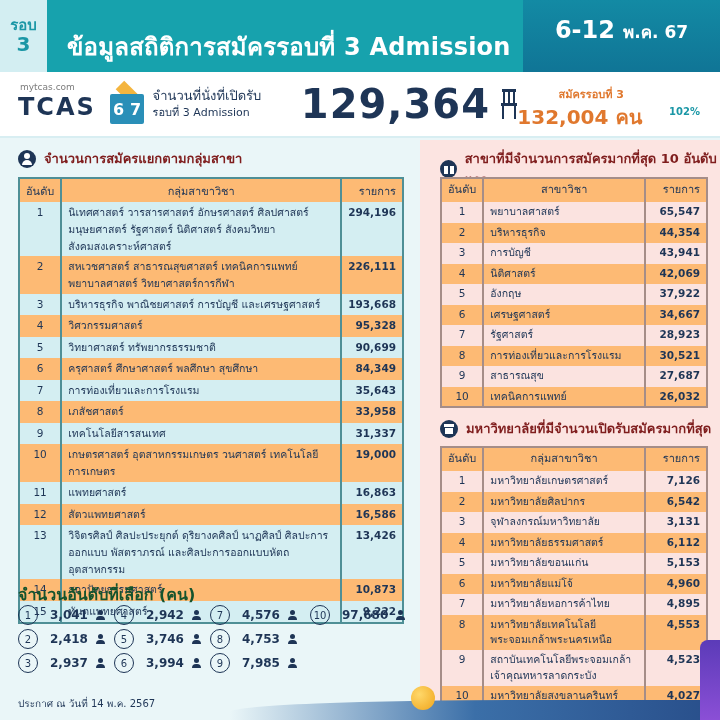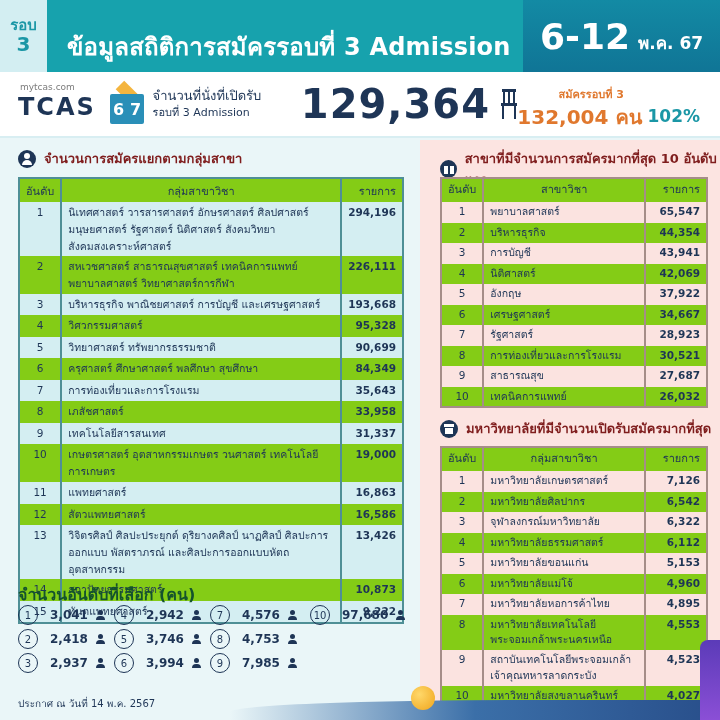--- a/index.html
+++ b/index.html
@@ -6,49 +6,49 @@
   html, body { width: 720px; height: 720px; overflow: hidden; }
   body { font-family: "DejaVu Sans", sans-serif; background: #eaf6f8; position: relative; color: #1f3a5f; }
 
   
   .hdr { position: absolute; left: 0; top: 0; width: 720px; height: 92px; display: flex; }
   .round-box { width: 47px; height: 72px; background: #d3eef2; color: #1b97a6; display: flex; flex-direction: column; align-items: center; justify-content: center; font-weight: bold; line-height: 1.1; }
   .round-box .r1 { font-size: 15px; }
   .round-box .r2 { font-size: 20px; }
   .title-box { flex: 1; background: #17a2ad; color: #fff; display: flex; align-items: center; padding-left: 20px; font-size: 24px; font-weight: bold; letter-spacing: 0.2px; }
   .date-box { width: 197px; background: linear-gradient(180deg, #138aa4 0%, #0f6f92 100%); color: #fff; display: flex; align-items: baseline; justify-content: center; padding-top: 16px; }
-  .date-box .big { font-size: 36px; font-weight: bold; }
+  .date-box .big { font-size: 24px; font-weight: bold; }
   .date-box .small { font-size: 17px; font-weight: bold; margin-left: 8px; }
 
   
   .band { position: absolute; left: 0; top: 72px; width: 720px; height: 66px; background: #ffffff; border-bottom: 2px solid #d8eef2; display: flex; align-items: center; }
   .logo { position: relative; width: 140px; height: 66px; margin-left: 16px; }
   .logo .site { position: absolute; left: 4px; top: 11px; font-size: 9px; color: #7c7c7c; }
   .logo .tcas { position: absolute; left: 2px; top: 22px; font-size: 24px; font-weight: bold; color: #1e3556; letter-spacing: 2px; }
   .logo .book { position: absolute; left: 94px; top: 13px; width: 34px; height: 40px; }
   .logo .book .top { position: absolute; left: 7px; top: 0; width: 20px; height: 12px; background: #f4b53f; transform: rotate(45deg); transform-origin: center; top: 2px; }
   .logo .book .face { position: absolute; left: 0; top: 10px; width: 34px; height: 30px; background: #2a8fb8; border-radius: 2px; color: #fff; font-size: 16px; font-weight: bold; display: flex; align-items: center; justify-content: space-around; }
   .seats-lbl { margin-left: 2px; width: 150px; font-size: 13px; font-weight: normal; color: #1e3556; line-height: 1.45; }
   .seats-lbl .l2 { font-size: 11px; }
   .seats-num { font-size: 40px; font-weight: bold; color: #1e3556; margin-left: 4px; letter-spacing: 1px; }
   .chair { margin-left: 10px; width: 18px; height: 30px; position: relative; }
   .chair span { position: absolute; background: #1e3556; }
   .applied { margin-left: auto; margin-right: 20px; position: relative; width: 190px; height: 66px; }
   .applied .lbl { position: absolute; right: 76px; top: 14px; font-size: 11px; color: #e0782e; font-weight: bold; }
   .applied .num { position: absolute; left: 0; top: 30px; font-size: 20px; color: #e0782e; font-weight: bold; }
-  .applied .pct { position: absolute; right: 0; top: 35px; font-size: 17px; color: #1b97a6; font-weight: bold; }
+  .applied .pct { position: absolute; right: 0; top: 35px; font-size: 10px; color: #1b97a6; font-weight: bold; }
 
   
   .left-panel { position: absolute; left: 0; top: 140px; width: 420px; height: 580px; background: #eaf6f8; }
   .right-panel { position: absolute; left: 420px; top: 140px; width: 300px; height: 580px; background: #fce4e1; }
   .sec-title { position: absolute; display: flex; align-items: center; font-size: 13px; font-weight: bold; color: #7f1d1d; }
   .sec-title .ic { width: 18px; height: 18px; border-radius: 50%; background: #1e3556; margin-right: 8px; position: relative; }
   .sec-title .ic i { position: absolute; background: #fff; display: block; }
 
-  table { border-collapse: collapse; position: absolute; background: #84cc16; font-size: 10.5px; color: #1e3556; }
+  table { border-collapse: collapse; position: absolute; background: #fdba74; font-size: 10.5px; color: #1e3556; }
   .t-left { left: 18px; top: 177px; width: 386px; border: 2px solid #4f8f96; border-radius: 3px; }
   .t-left th, .t-left td { padding: 2px 6px; vertical-align: top; }
   .t-left th { font-weight: normal; font-size: 11px; height: 24px; vertical-align: middle; }
   .t-left td.rank, .t-left th.rank { width: 38px; text-align: center; border-right: 2px solid #4f8f96; }
   .t-left td.val, .t-left th.val { width: 60px; text-align: right; border-left: 2px solid #4f8f96; font-weight: bold; }
   .t-left th.val { text-align: right; font-weight: normal; }
   .t-left tr.alt td { background: #d4eef2; }
   .t-left td { height: 21.5px; line-height: 1.6; }
 
   .t-right { width: 268px; border: 2px solid #a58d88; border-radius: 3px; }
@@ -370,21 +370,21 @@
         <td class="val">7,126</td>
       </tr>
       <tr>
         <td class="rank">2</td>
         <td>มหาวิทยาลัยศิลปากร</td>
         <td class="val">6,542</td>
       </tr>
       <tr class="alt">
         <td class="rank">3</td>
         <td>จุฬาลงกรณ์มหาวิทยาลัย</td>
-        <td class="val">6,322</td>
+        <td class="val">3,131</td>
       </tr>
       <tr>
         <td class="rank">4</td>
         <td>มหาวิทยาลัยธรรมศาสตร์</td>
         <td class="val">6,112</td>
       </tr>
       <tr class="alt">
         <td class="rank">5</td>
         <td>มหาวิทยาลัยขอนแก่น</td>
         <td class="val">5,153</td>

